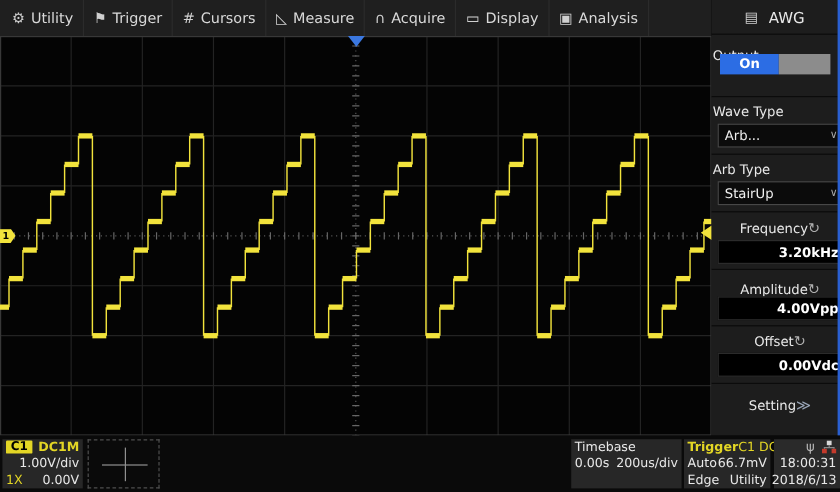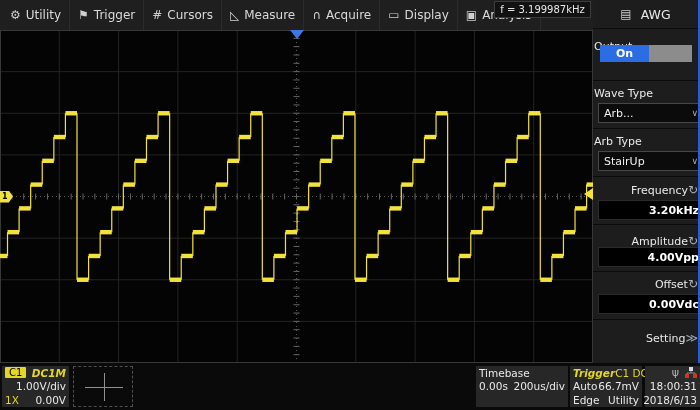--- a/index.html
+++ b/index.html
@@ -34,21 +34,21 @@
 
   
   #sidebar{position:absolute;left:593px;top:0;width:107px;height:363px;background:#1d1d1d;}
   #sidebar-accent{position:absolute;right:0;top:0;width:2px;height:363px;background:#2a5fd0;}
   #sb-header{position:absolute;left:0;top:0;width:105px;height:28px;display:flex;
     align-items:center;justify-content:center;gap:9px;color:#e8e8e8;font-size:12.5px;
     border-bottom:1px solid #0c0c0c;}
   .sb-hicon{font-size:12px;color:#cfcfcf;}
   .lbl{position:absolute;left:1px;font-size:11px;color:#e9e9e9;}
   .srow{position:absolute;left:0;width:96px;padding-left:9px;display:flex;
-    justify-content:flex-end;align-items:center;font-size:11px;color:#e9e9e9;}
+    justify-content:center;align-items:center;font-size:11px;color:#e9e9e9;}
   .ref-icon{color:#b0b0b0;font-size:12px;}
   .divider{position:absolute;left:0;width:105px;height:1px;background:#0b0b0b;}
   #toggle{position:absolute;left:7px;top:45px;width:92px;height:17px;display:flex;font-weight:bold;}
   #tog-on{flex:1.15;background:#2c6de4;color:#fff;font-size:11px;display:flex;
     align-items:center;justify-content:center;}
   #tog-off{flex:1;background:#8c8c8c;}
   .sel{position:absolute;left:5px;width:94px;height:18px;background:#0b0b0b;
     border:1px solid #474747;color:#f0f0f0;font-size:11px;display:flex;
     align-items:center;justify-content:space-between;padding:0 5px;}
   .chev{color:#a8a8a8;font-size:9px;}
@@ -57,23 +57,23 @@
     align-items:center;justify-content:flex-end;padding:0 6px;box-sizing:content-box;}
   .more-icon{color:#9aa6b8;font-size:12px;}
 
   
   #bottombar{position:absolute;left:0;top:363px;width:700px;height:47px;background:#0a0a0a;}
   .bbox{position:absolute;top:3px;height:41px;background:#272727;font-size:10.5px;
     color:#e8e8e8;box-sizing:border-box;}
   .brow{display:flex;justify-content:space-between;align-items:center;height:13.5px;
     padding:0 3px;white-space:nowrap;}
   .yel{color:#e3d625;}
-  .bold{font-weight:bold;font-style:italic;}
+  .bold{font-weight:bold;}
   #ch-box{left:2px;width:67px;}
-  #ch-badge{background:#e3d625;color:#000;font-weight:normal;font-size:10px;
+  #ch-badge{background:#e3d625;color:#000;font-weight:bold;font-size:10px;
     padding:0 4px;border-radius:1px;line-height:11px;}
   #plus-box{left:73px;width:60px;background:transparent;border:1px dashed #4f4f4f;}
   #plus-h{position:absolute;left:11px;top:20px;width:38px;height:1px;background:#909090;}
   #plus-v{position:absolute;left:30px;top:6px;width:1px;height:28px;background:#909090;}
   #tb-box{left:476px;width:92px;}
   #trg-box{left:570px;width:72px;}
   #st-box{left:645px;width:55px;background:#2a2a2a;text-align:right;}
   #st-box .brow{justify-content:flex-end;gap:6px;}
   .usb-icon{color:#b5b5b5;font-size:11px;}
 </style>
@@ -105,21 +105,20 @@
     </div>
     <div class="menu-item">
       <span class="mi-icon">▭</span>
       <span>Display</span>
     </div>
     <div class="menu-item">
       <span class="mi-icon">▣</span>
       <span>Analysis</span>
     </div>
     <div id="freqbox">
-      <div id="freqline">f = 3.199987kHz</div>
     </div>
   </div>
 
   <div id="plot">
     <svg id="wave-svg" width="593" height="333">
         <line x1="0" y1="0" x2="0" y2="333" stroke="#232323" stroke-width="1"></line>
         <line x1="59.3" y1="0" x2="59.3" y2="333" stroke="#232323" stroke-width="1"></line>
         <line x1="118.6" y1="0" x2="118.6" y2="333" stroke="#232323" stroke-width="1"></line>
         <line x1="177.89999999999998" y1="0" x2="177.89999999999998" y2="333" stroke="#232323" stroke-width="1"></line>
         <line x1="237.2" y1="0" x2="237.2" y2="333" stroke="#232323" stroke-width="1"></line>

